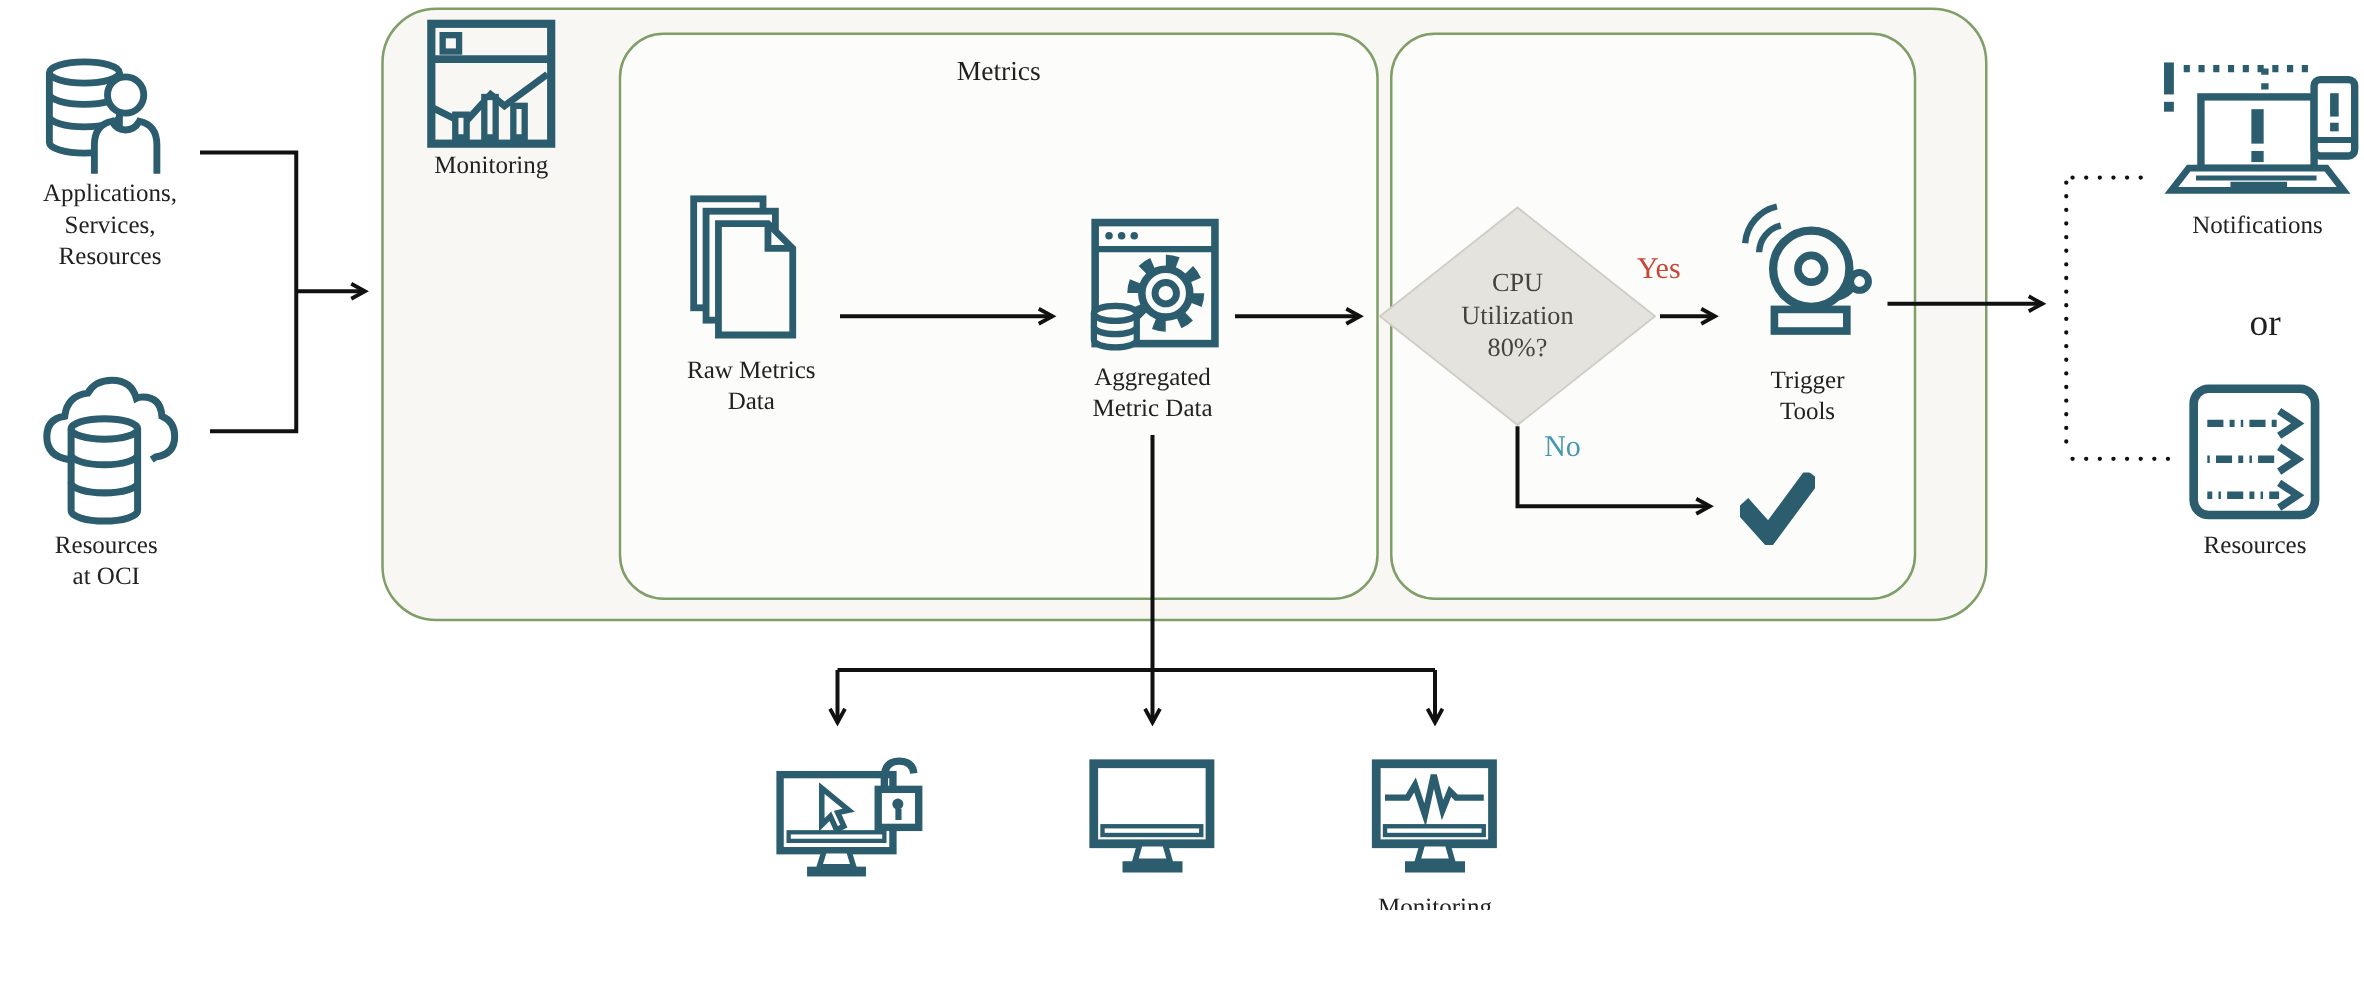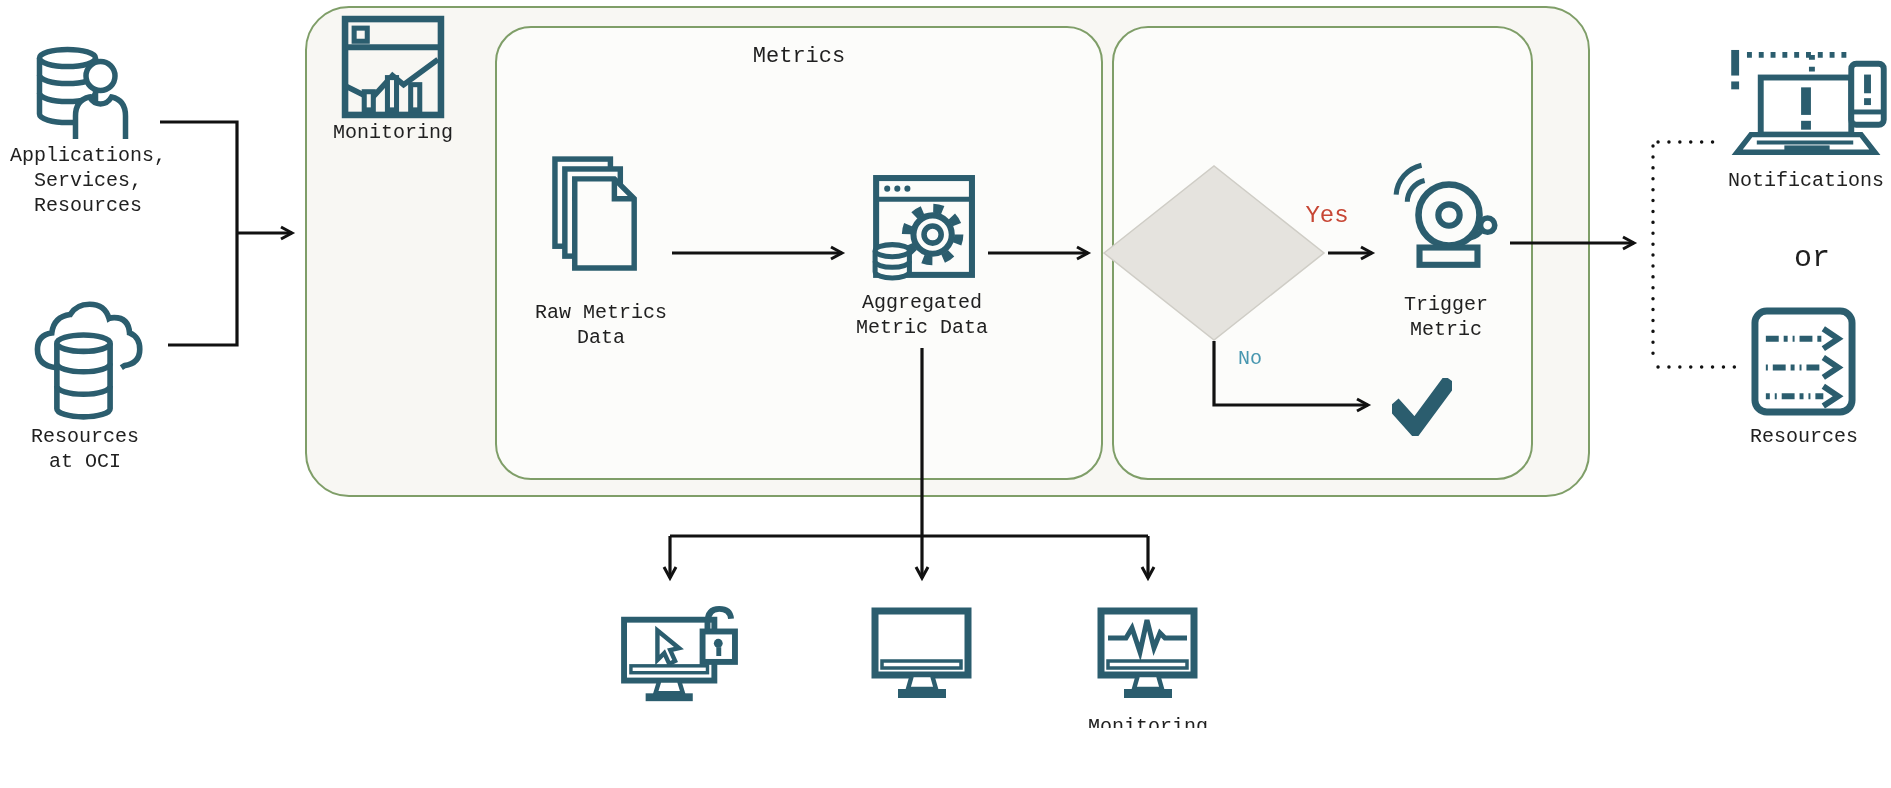--- a/index.html
+++ b/index.html
@@ -1,26 +1,26 @@
 <!DOCTYPE html>
 <html><head>
 <meta charset="utf-8">
 <style>
   html,body{margin:0;padding:0;background:#ffffff;}
   .canvas{position:relative;width:1891px;height:728px;background:#ffffff;overflow:hidden;
-          font-family:Liberation Mono, monospace;color:#212121;}
+          font-family:Liberation Serif, serif;color:#212121;}
   .box{position:absolute;box-sizing:border-box;border:2.5px solid #7F9E68;}
   .outer{left:305px;top:6px;width:1285px;height:491px;border-radius:44px;background:#F8F7F3;z-index:1;}
   .inner{background:#FCFCFA;border-radius:36px;z-index:2;}
   .metrics-box{left:495px;top:26px;width:608px;height:454px;}
   .alarms-box{left:1112px;top:26px;width:421px;height:454px;}
   .box-title{position:absolute;text-align:center;font-size:22px;color:#1f1f1f;z-index:7;}
   .lbl{position:absolute;text-align:center;font-size:20px;line-height:25px;white-space:pre-line;z-index:7;}
   .yes{color:#C74634;font-size:24px;}
-  .no{color:#4897B0;font-size:20px;}
+  .no{color:#4897B0;font-size:24px;}
   .or{font-size:30px;color:#1f1f1f;}
   .diamond-text{font-size:21px;line-height:26px;color:#44443E;}
   svg.ic{position:absolute;z-index:6;}
   svg.overlay{position:absolute;left:0;top:0;z-index:5;pointer-events:none;}
 </style>
 </head>
 <body>
 
 <div class="canvas">
 
@@ -100,21 +100,21 @@
   <div class="lbl" style="left:333px;top:120px;width:120px;">Monitoring</div>
 
   <svg class="ic" viewBox="0 0 105 125" style="left:549px;top:154px;width:104px;height:128px">
     <g fill="#FCFCFA" stroke="#2B5D6E" stroke-width="5.5">
       <rect x="6" y="3" width="56" height="88"></rect>
       <rect x="16" y="13" width="56" height="88"></rect>
       <path d="M26,23 H66 L86,43 V113 H26 Z"></path>
       <path d="M66,23 V43 H86" fill="none"></path>
     </g>
   </svg>
-  <div class="lbl" style="left:521px;top:284px;width:160px;margin-top:16px;">Raw Metrics
+  <div class="lbl" style="left:521px;top:284px;width:160px;">Raw Metrics
 Data</div>
 
   <svg class="ic" viewBox="0 0 115 115" style="left:862px;top:172px;width:116px;height:116px">
     <g fill="none" stroke="#2B5D6E">
       <rect x="14" y="6" width="95" height="96" stroke-width="6"></rect>
       <path d="M14,27 H109" stroke-width="5"></path>
       <g fill="#2B5D6E" stroke="none">
         <circle cx="25" cy="16.5" r="3"></circle>
           <circle cx="35" cy="16.5" r="3"></circle>
           <circle cx="45" cy="16.5" r="3"></circle>
@@ -123,36 +123,39 @@
       <circle cx="70" cy="62" r="19" stroke-width="6"></circle>
       <circle cx="70" cy="62" r="8.5" stroke-width="5.5"></circle>
       <path d="M13,78 V99 A17,6 0 0 0 47,99 V78" fill="#FCFCFA" stroke-width="5"></path>
       <path d="M13,88.5 A17,6 0 0 0 47,88.5" stroke-width="5"></path>
       <ellipse cx="30" cy="78" rx="17" ry="6" fill="#FCFCFA" stroke-width="5"></ellipse>
     </g>
   </svg>
   <div class="lbl" style="left:837px;top:290px;width:170px;">Aggregated
 Metric Data</div>
 
+  <div class="lbl diamond-text" style="left:1134px;top:213px;width:160px;">CPU
+Utilization
+80%?</div>
   <div class="lbl yes" style="left:1297px;top:203px;width:60px;">Yes</div>
   <div class="lbl no" style="left:1222px;top:346px;width:56px;">No</div>
 
   <svg class="ic" viewBox="0 0 120 112" style="left:1388px;top:158px;width:122px;height:114px">
     <g fill="none" stroke="#2B5D6E">
       <path d="M8,36 A32,32 0 0 1 33,7" stroke-width="5"></path>
       <path d="M19,43 A22,22 0 0 1 36,22" stroke-width="5"></path>
       <circle cx="60" cy="56" r="30" stroke-width="6.5"></circle>
       <circle cx="60" cy="56" r="10.5" stroke-width="6"></circle>
       <circle cx="98" cy="66" r="7" stroke-width="5.5"></circle>
       <path d="M80,79 Q89,77 93,70" stroke-width="5"></path>
       <rect x="31" y="88" width="57" height="17" stroke-width="6"></rect>
     </g>
   </svg>
   <div class="lbl" style="left:1386px;top:292px;width:120px;">Trigger
-Metric</div>
+Tools</div>
 
   <svg class="ic" viewBox="0 0 60 58" style="left:1392px;top:378px;width:60px;height:58px">
     <path d="M6,31 L23,50 L54,8" fill="none" stroke="#2B5D6E" stroke-width="15" stroke-linecap="square"></path>
   </svg>
 
   <svg class="ic" viewBox="0 0 165 125" style="left:1725px;top:48px;width:163px;height:123px">
     <g stroke="#2B5D6E" fill="none">
       <g fill="#2B5D6E" stroke="none">
         <rect x="6" y="2" width="8" height="26"></rect>
           <rect x="6" y="34" width="8" height="8"></rect>

